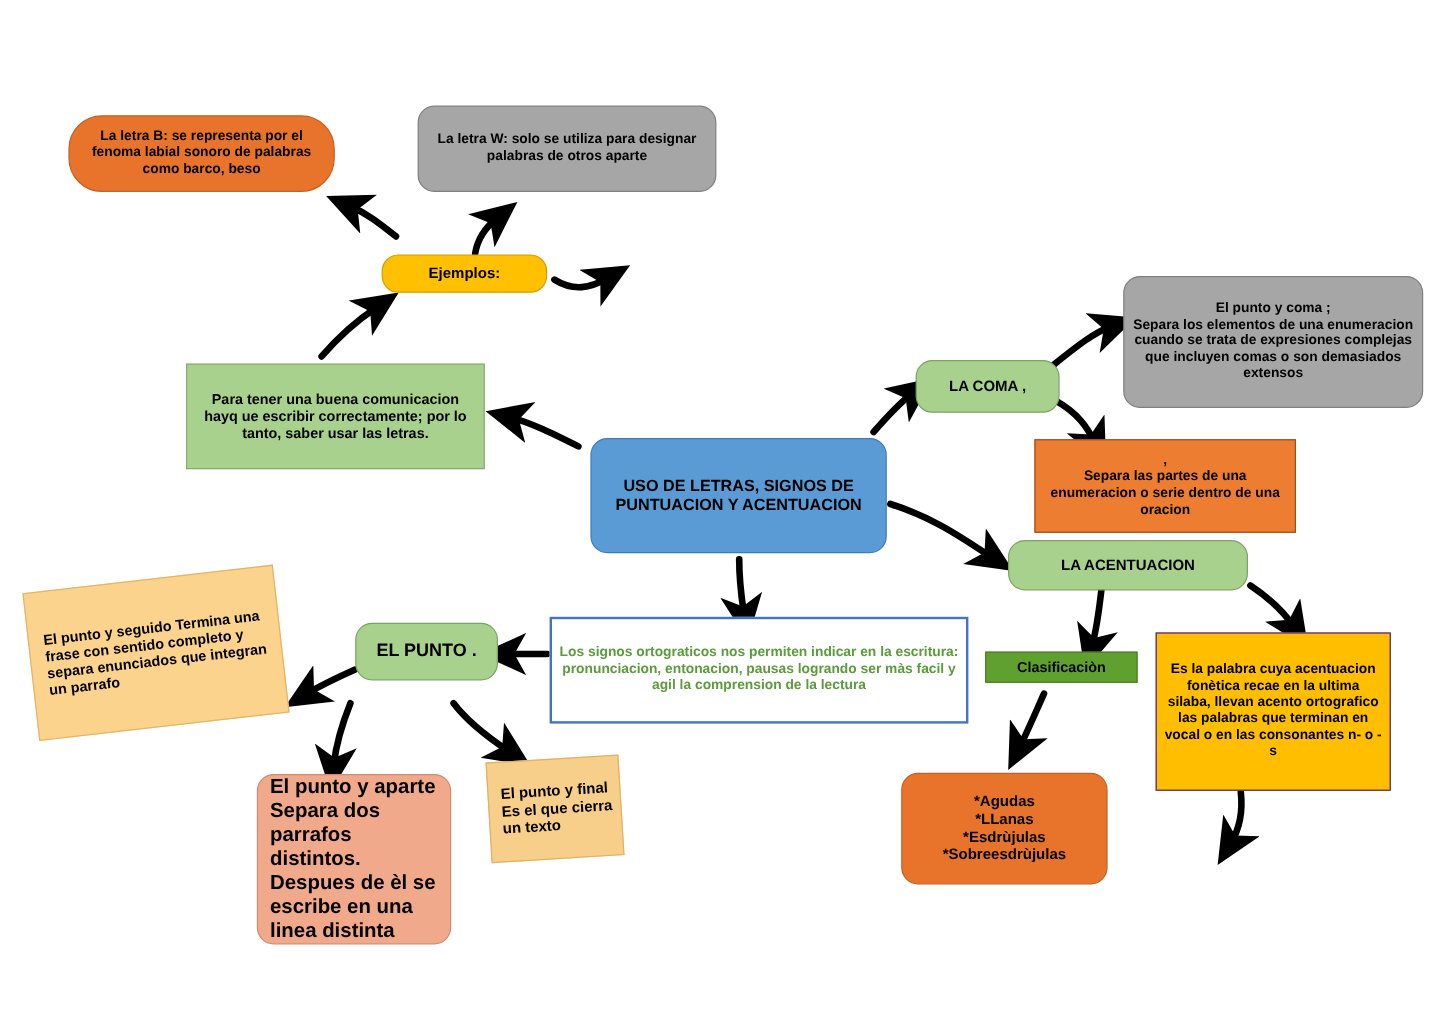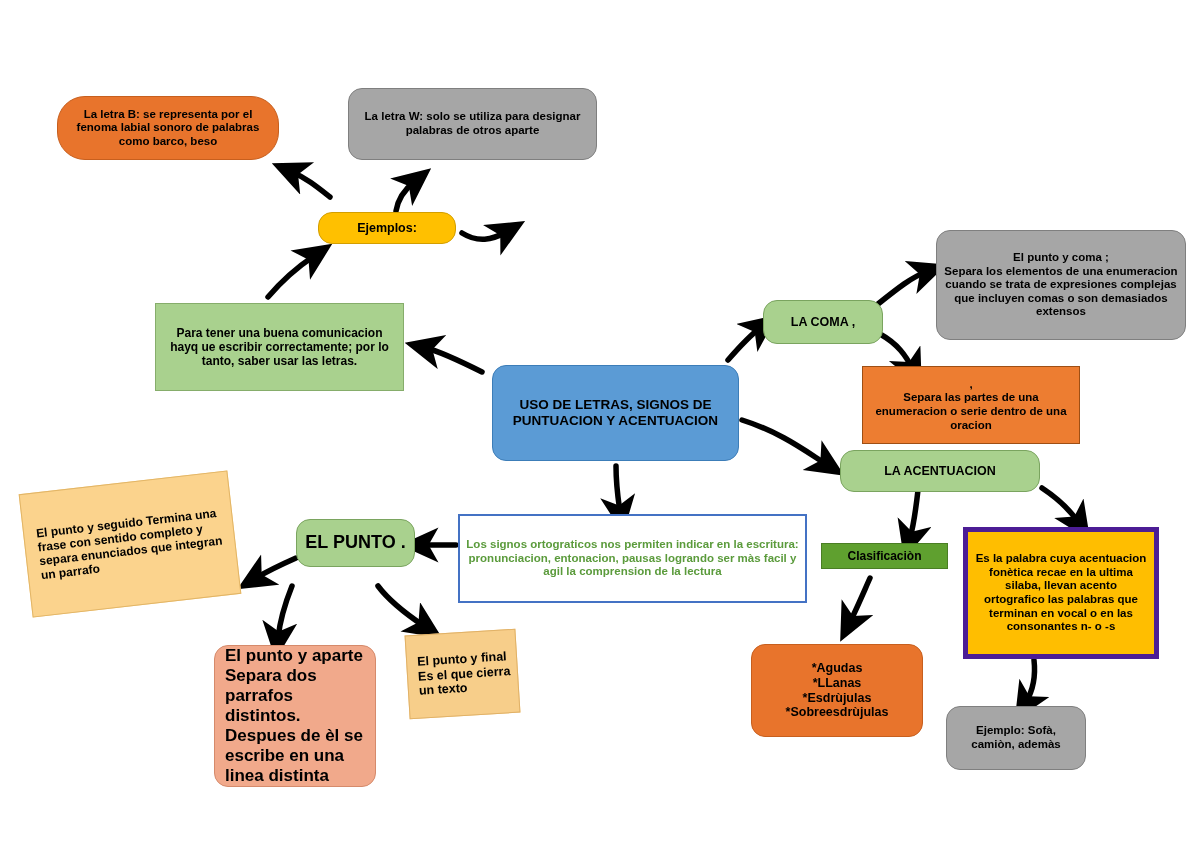--- a/index.html
+++ b/index.html
@@ -60,21 +60,21 @@
     background: #5B9BD5;
     border: 1px solid #3C7DB8;
     color: #000;
   }
   .amber {
     background: #FFC000;
     border: 1px solid #D39E00;
   }
   .amber-deep {
     background: #FFBE00;
-    border: 5px solid #4c1d95;
+    border: 1px solid #4c1d95;
   }
   .lightamber {
     background: #FBD38D;
     border: 1px solid #E2B566;
   }
   .lightamber2 {
     background: #F7CE8A;
     border: 1px solid #E0B167;
   }
   .salmon {
@@ -155,25 +155,24 @@
 
   <div class="node sharp greenband" style="left:821px; top:543px; width:127px; height:26px; font-size:12px;">Clasificaciòn</div>
 
   <div class="node rounded orange" style="left:751px; top:644px; width:172px; height:93px; font-size:12.5px;">*Agudas
 *LLanas
 *Esdrùjulas
 *Sobreesdrùjulas</div>
 
   <div class="node sharp amber-deep" style="left:963px; top:527px; width:196px; height:132px; font-size:11.5px;">Es la palabra cuya acentuacion fonètica recae en la ultima silaba, llevan acento ortografico las palabras que terminan en vocal o en las consonantes n- o -s</div>
 
-  <div class="node rounded gray" style="left:946px; top:706px; width:140px; height:64px; font-size:11.5px;">Ejemplo: Sofà, camiòn, ademàs</div>
 
   <div class="node sharp whitebox" style="left:458px; top:514px; width:349px; height:89px; font-size:11.5px;">Los signos ortograticos nos permiten indicar  en la escritura: pronunciacion, entonacion, pausas logrando ser màs facil y agil la comprension de la lectura</div>
 
-  <div class="node rounded green" style="left:296px; top:519px; width:119px; height:48px; font-size:18px;">EL PUNTO  .</div>
+  <div class="node rounded green" style="left:296px; top:519px; width:119px; height:48px; font-size:15px;">EL PUNTO  .</div>
 
   <div class="node sharp lightamber" style="left:25px; top:482px; width:210px; height:124px; font-size:12px; transform:rotate(-6.5deg); justify-content:flex-start; text-align:left; padding-left:12px;">El punto y seguido Termina una frase con sentido completo y separa enunciados que integran un parrafo</div>
 
   <div class="node rounded salmon" style="left:214px; top:645px; width:162px; height:142px; font-size:17px; justify-content:flex-start; text-align:left; padding-left:10px;">El  punto y aparte
 Separa dos parrafos distintos. Despues de èl se escribe en una linea distinta</div>
 
   <div class="node sharp lightamber2" style="left:407px; top:632px; width:111px; height:84px; font-size:12.5px; transform:rotate(-3.5deg); justify-content:flex-start; text-align:left; padding-left:10px;">El punto y final
 Es el que cierra
 un texto</div>
 

